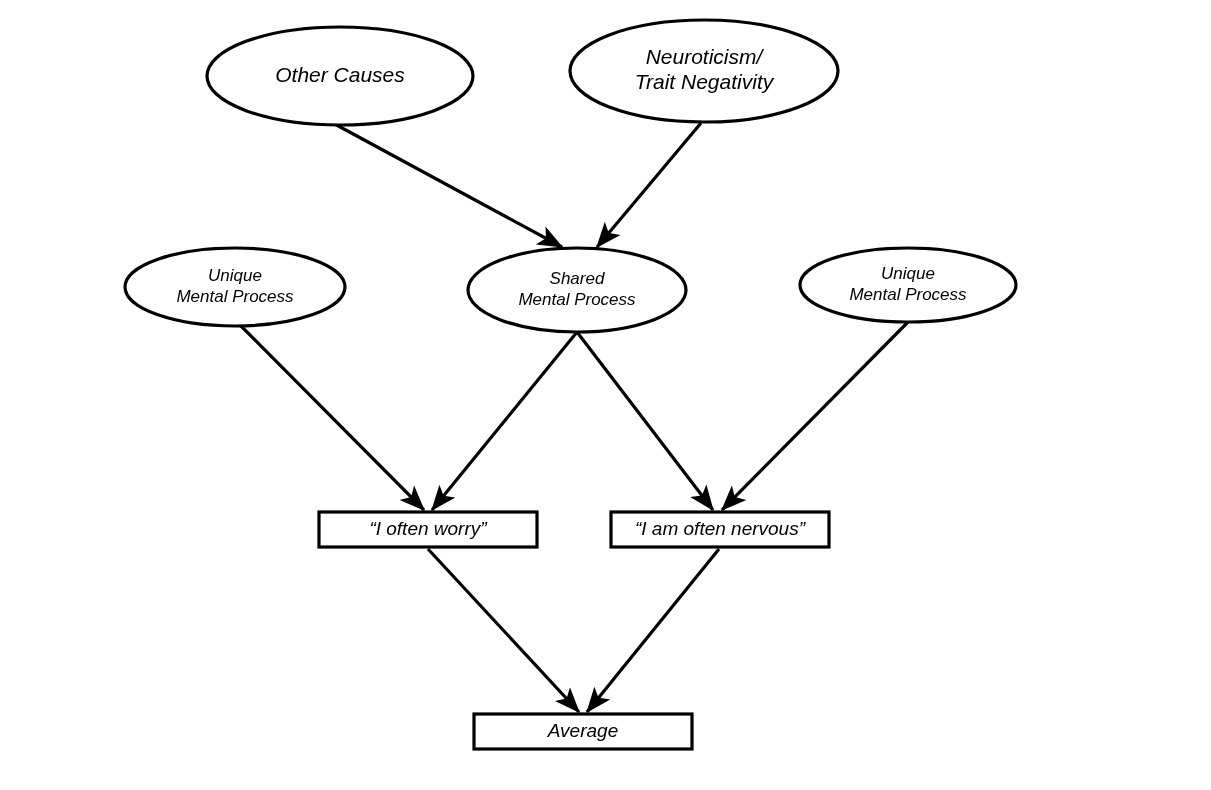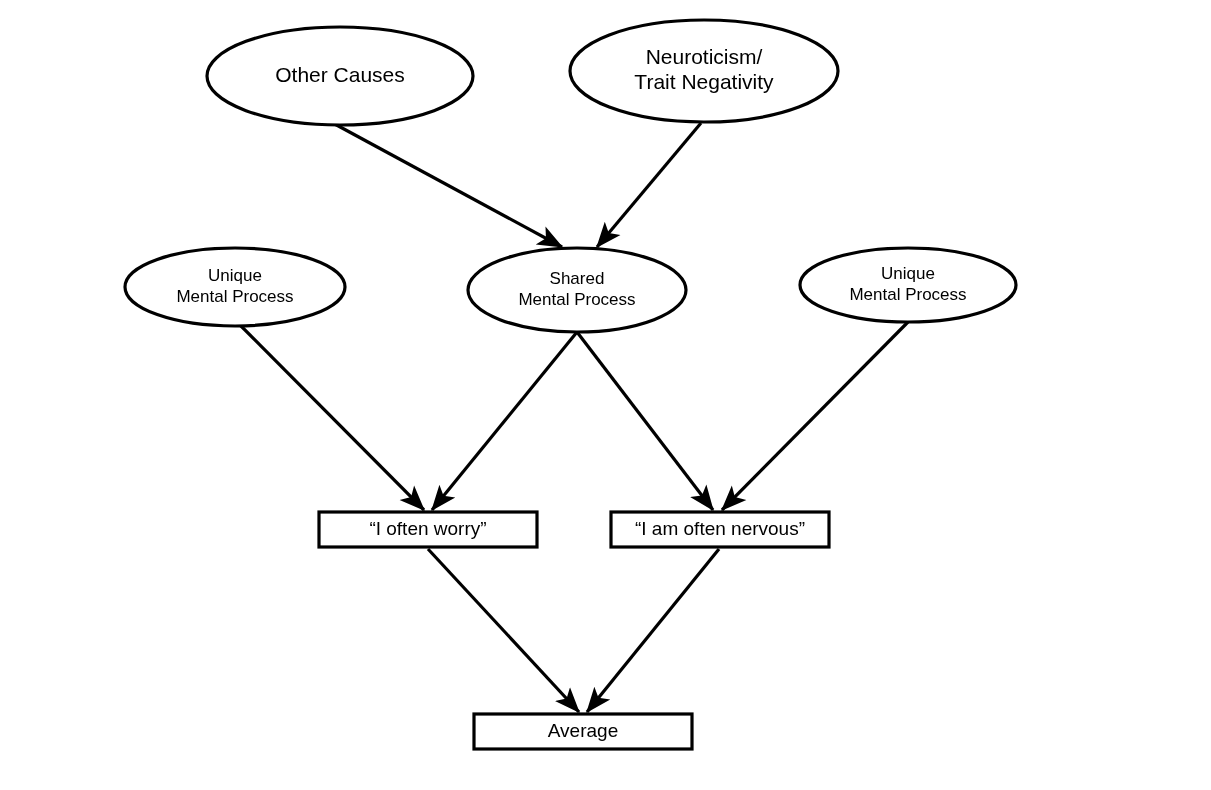--- a/index.html
+++ b/index.html
@@ -7,20 +7,21 @@
     padding: 0;
     background: #ffffff;
   }
   #diagram-root {
     position: relative;
     width: 1211px;
     height: 790px;
     background: #ffffff;
     font-family: "Liberation Sans", "DejaVu Sans", sans-serif;
     overflow: hidden;
+    font-style: italic;
   }
   #diagram-svg {
     position: absolute;
     top: 0;
     left: 0;
     width: 1211px;
     height: 790px;
   }
   .node-ellipse,
   .node-rect {

